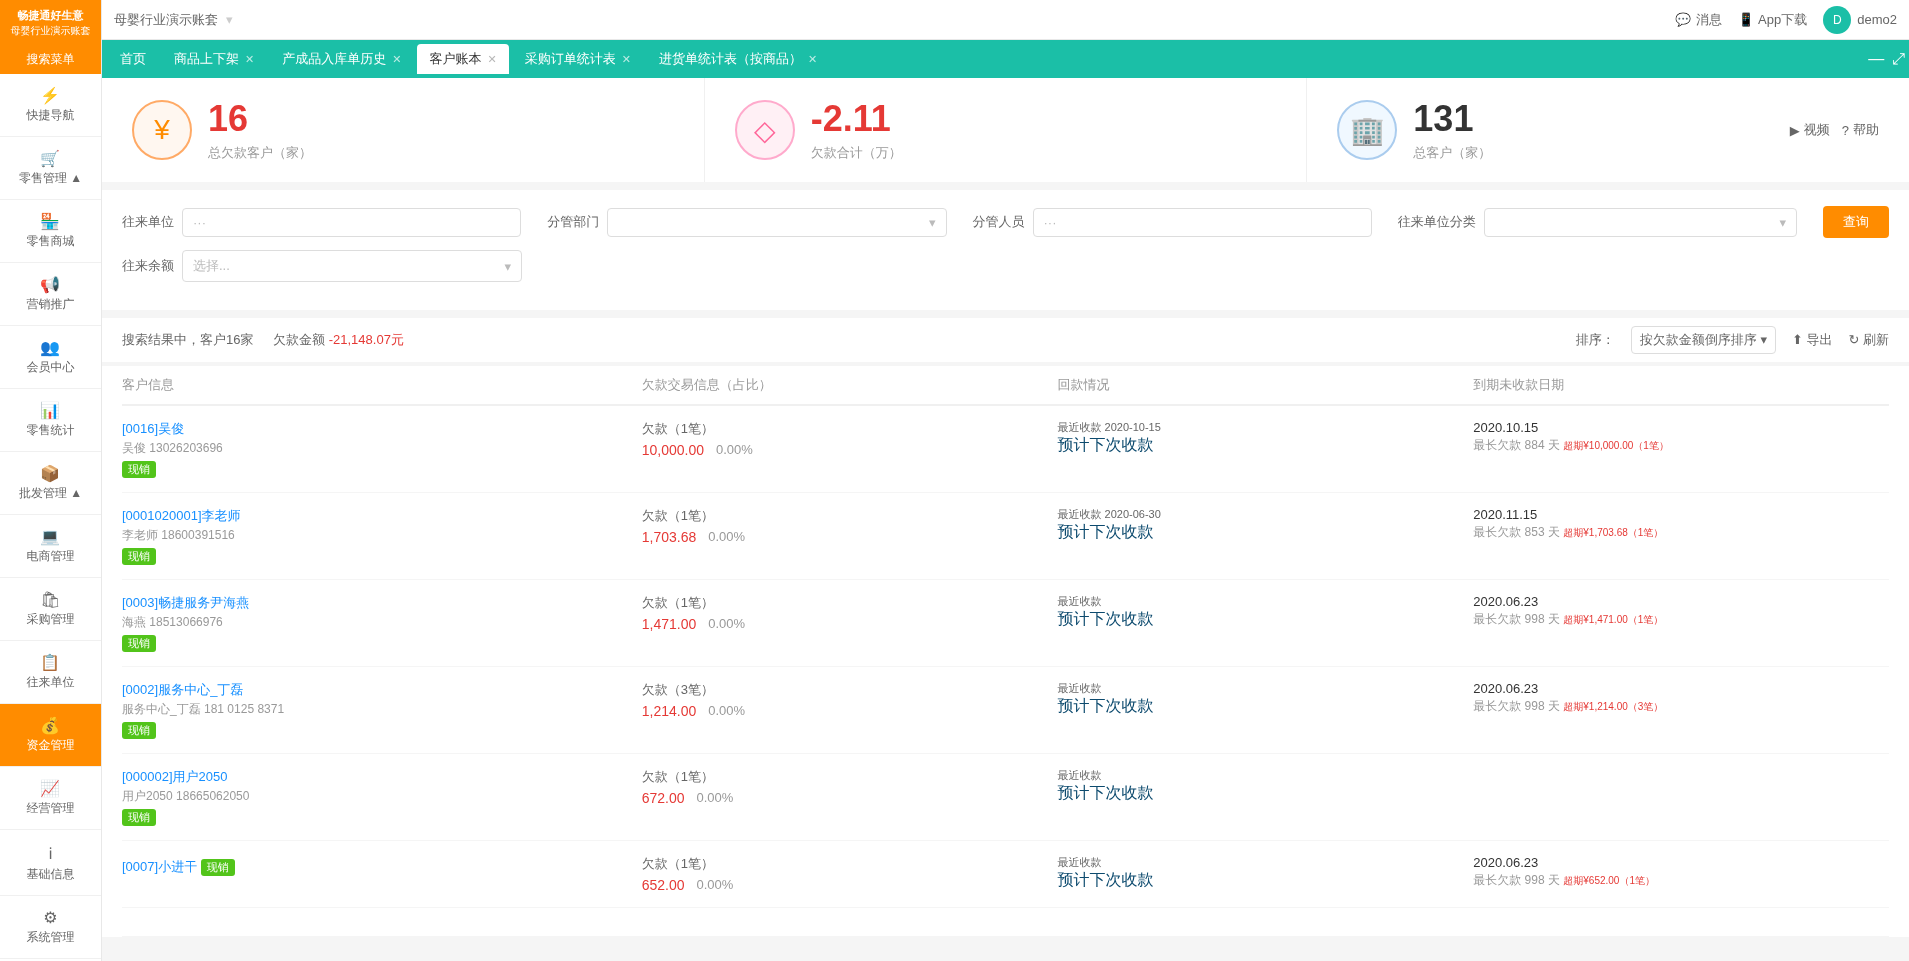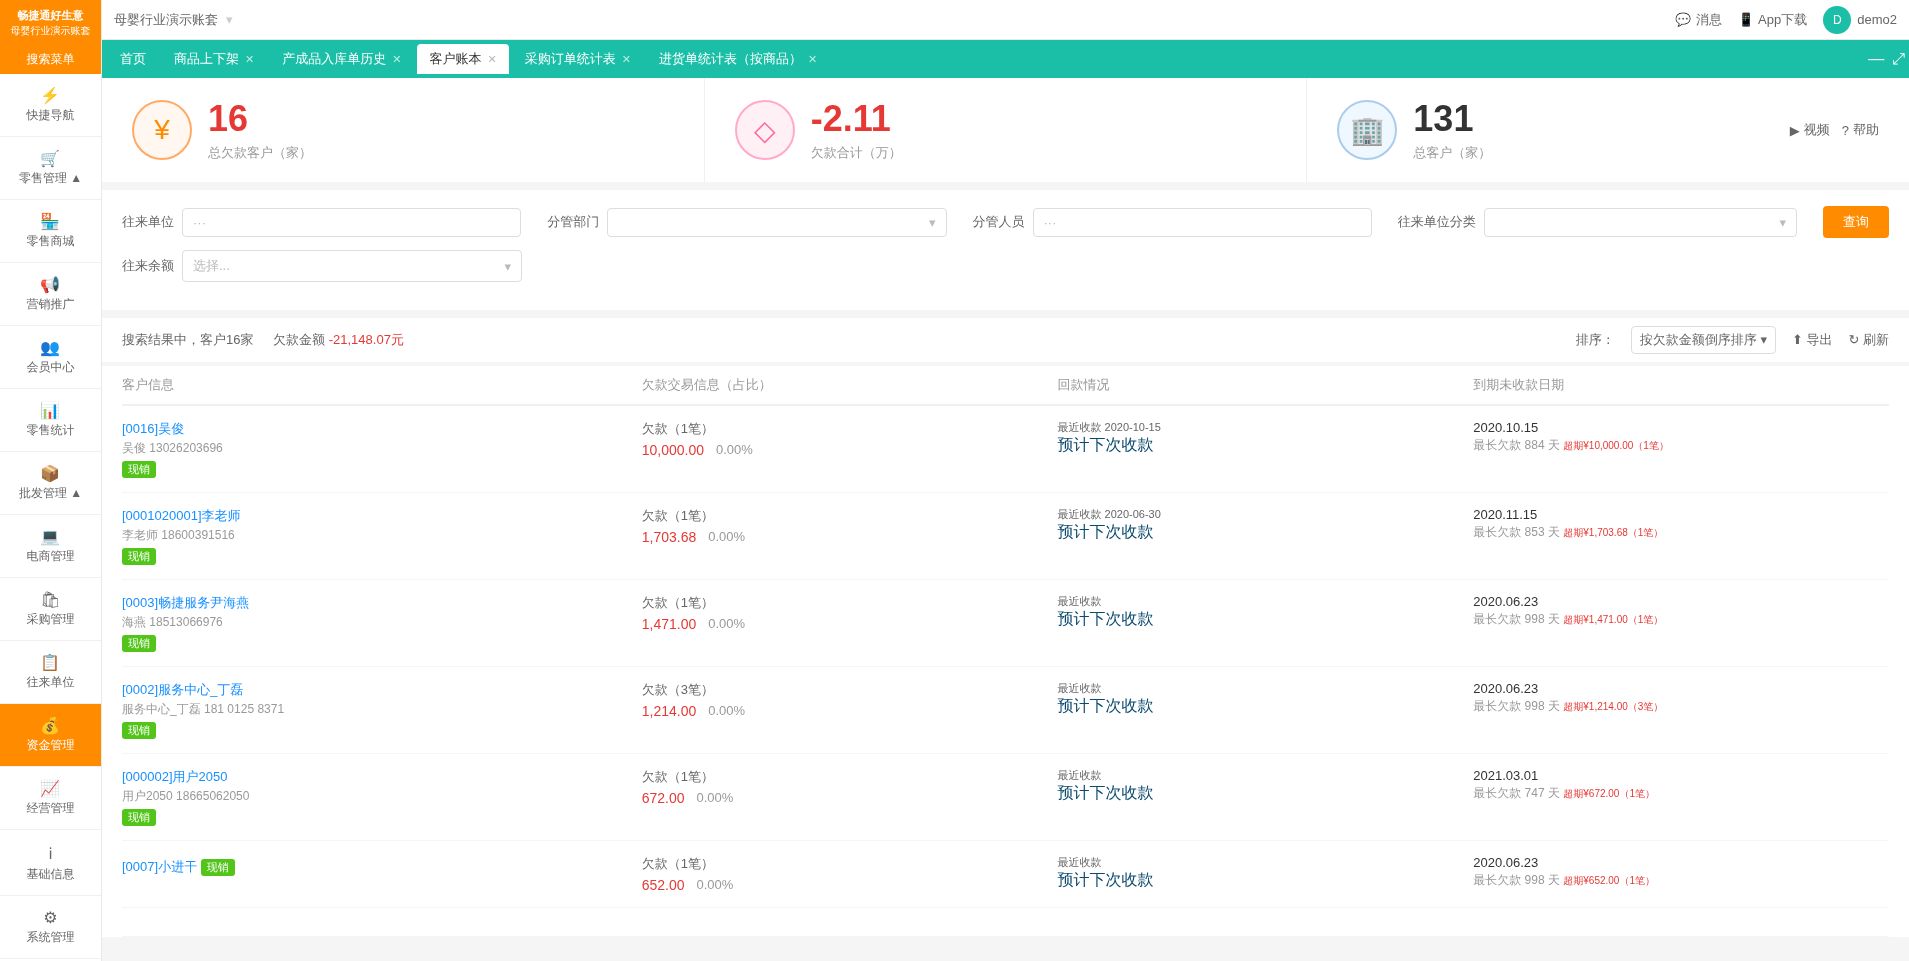--- a/index.html
+++ b/index.html
@@ -428,26 +428,20 @@
       <div class="debt-count">欠款（1笔）</div>
       <div style="display:flex;align-items:center;gap:12px;">
         <span class="debt-amount">672.00</span>
         <span class="debt-percent">0.00%</span>
       </div>
     </div>
     <div>
       <div class="payback-date">最近收款</div>
       <div class="payback-next">预计下次收款</div>
     </div>
-    <div>
-      <div class="due-date">2021.03.01</div>
-      <div class="due-info">
-        最长欠款 747 天 <a class="overdue-link">超期¥672.00（1笔）</a>
-      </div>
-    </div>
   </div>
             <div class="table-row">
     <div>
       <a class="customer-name">[0007]小进干</a>
       <span class="tag green">现销</span>
     </div>
     <div>
       <div class="debt-count">欠款（1笔）</div>
       <div style="display:flex;align-items:center;gap:12px;">
         <span class="debt-amount">652.00</span>

